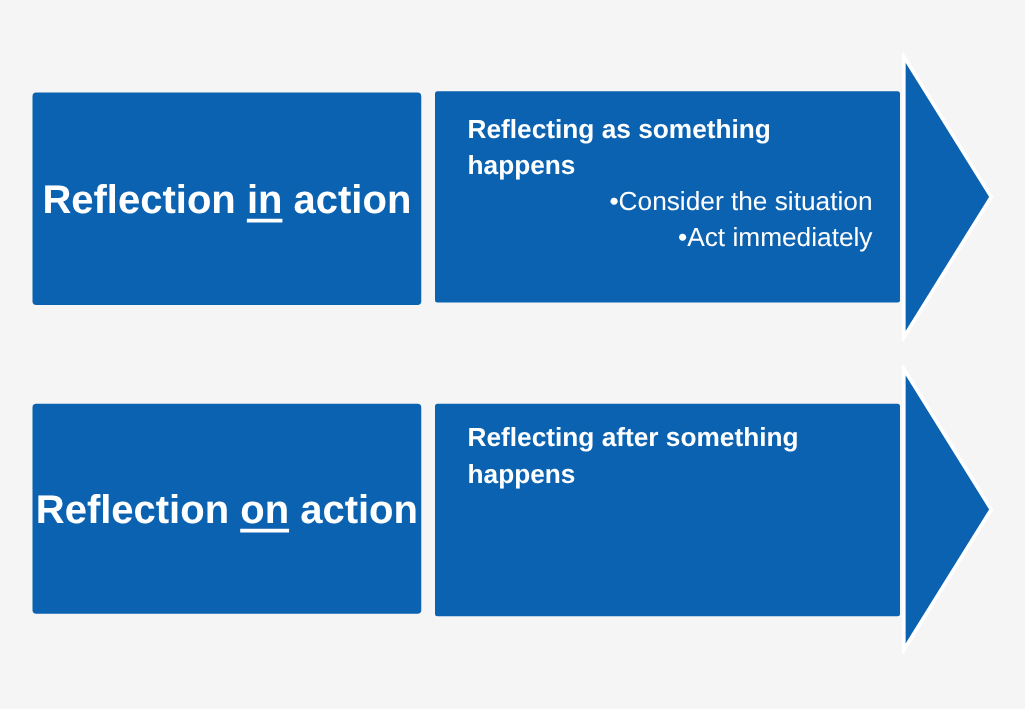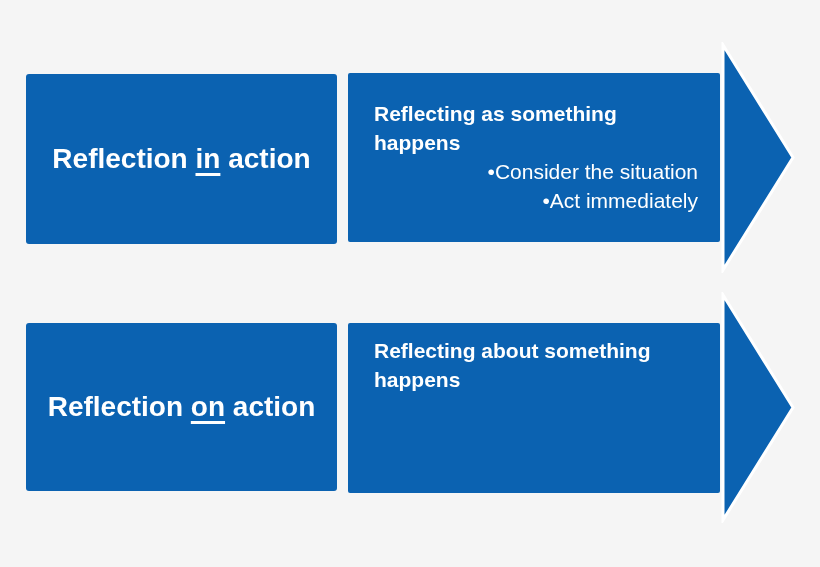--- a/index.html
+++ b/index.html
@@ -22,21 +22,21 @@
   .abs { position: absolute; }
 
   
   .label-box {
     background: var(--blue, #0b62b1);
     border-radius: 3px;
     display: flex;
     align-items: center;
     justify-content: center;
     color: var(--fg, #ffffff);
-    font-size: 28px;
+    font-size: 32px;
     font-weight: 700;
     letter-spacing: 0px;
     white-space: pre;
   }
   .label-box .uword {
     text-decoration: underline;
     text-decoration-thickness: 3px;
     text-underline-offset: 5px;
   }
   .box1 { left: 26px; top: 74px;  width: 311px; height: 170px; }
@@ -44,21 +44,21 @@
 
   
   .arrow-body {
     background: var(--blue, #0b62b1);
     border-radius: 2px;
     color: var(--fg, #ffffff);
     font-size: 21px;
     line-height: 29px;
     box-sizing: border-box;
   }
-  .arrow-body-1 { left: 348px; top: 73px;  width: 372px; height: 169px; padding: 26px 22px 0 26px; }
+  .arrow-body-1 { left: 348px; top: 73px;  width: 372px; height: 169px; padding: 16px 22px 0 26px; }
   .arrow-body-2 { left: 348px; top: 323px; width: 372px; height: 170px; padding: 13px 22px 0 26px; }
 
   .arrow-heading {
     font-weight: 700;
     margin: 0;
   }
   .arrow-bullets {
     list-style: none;
     margin: 0;
     padding: 0 0 0 8px;
@@ -99,20 +99,20 @@
     </ul>
   </div>
 
   <svg class="abs arrow-head-1" viewBox="0 0 74 231" width="74" height="231" aria-hidden="true">
     <polygon class="head-poly" points="2,3 72,115.5 2,228"></polygon>
   </svg>
 
   <div class="abs label-box box2"><span>Reflection</span><span> </span><span class="uword">on</span><span> </span><span>action</span></div>
 
   <div class="abs arrow-body arrow-body-2">
-    <p class="arrow-heading">Reflecting about something happens</p>
+    <p class="arrow-heading">Reflecting after something happens</p>
   </div>
 
   <svg class="abs arrow-head-2" viewBox="0 0 74 231" width="74" height="231" aria-hidden="true">
     <polygon class="head-poly" points="2,3 72,115.5 2,228"></polygon>
   </svg>
 
 </div>
 
 </body></html>

